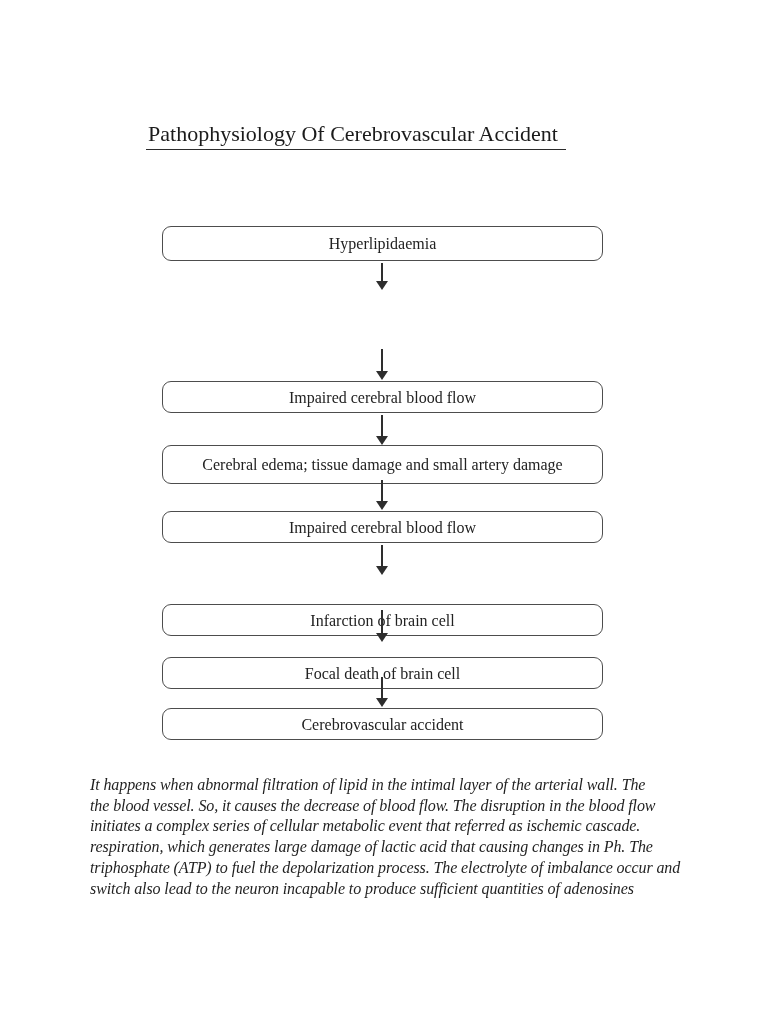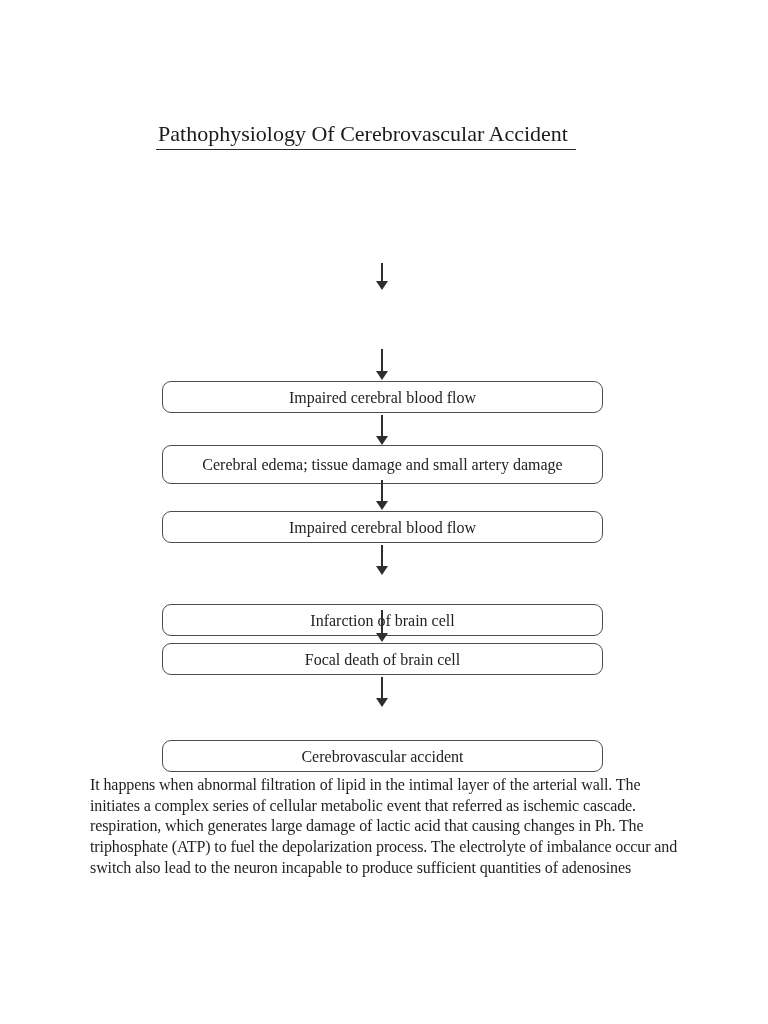--- a/index.html
+++ b/index.html
@@ -10,21 +10,21 @@
     color: #1f1f1f;
   }
   .page {
     position: relative;
     width: 768px; height: 1024px;
     background: #ffffff;
     overflow: hidden;
   }
   .title-wrap {
     position: absolute;
-    top: 121px; left: 90px; width: 552px;
+    top: 121px; left: 80px; width: 552px;
     text-align: center;
     font-size: 22px; line-height: 26px;
     color: #1b1b1b;
   }
   .title-text {
     display: inline-block;
     border-bottom: 1.5px solid #2b2b2b;
     padding: 0 8px 2px 2px;
   }
   .flow-box {
@@ -60,31 +60,34 @@
     border-right: 6px solid transparent;
     border-top: 9px solid #2e2e2e;
   }
   .paragraph {
     position: absolute;
     top: 775px; left: 90px; width: 600px;
     font-size: 16px; line-height: 20.7px;
     letter-spacing: -0.1px;
     color: #1f1f1f;
   }
-  .para-line { white-space: nowrap; }
+  .para-line { white-space: nowrap; font-style: italic; }
 </style>
 </head>
 <body>
 
 <div class="page">
 
   <div class="title-wrap">
     <span class="title-text">Pathophysiology Of Cerebrovascular Accident</span>
   </div>
 
+  <div class="flow-box" style="top:226px; height:35px;">
+    <span>Hyperlipidaemia</span>
+  </div>
   <div class="flow-arrow" style="top:263px; height:27px;"></div>
 
   <div class="flow-arrow" style="top:349px; height:31px;"></div>
 
   <div class="flow-box" style="top:381px; height:32px;">
     <span>Impaired cerebral blood flow</span>
   </div>
   <div class="flow-arrow" style="top:415px; height:30px;"></div>
 
   <div class="flow-box" style="top:445px; height:39px;">
@@ -95,30 +98,31 @@
   <div class="flow-box" style="top:511px; height:32px;">
     <span>Impaired cerebral blood flow</span>
   </div>
   <div class="flow-arrow" style="top:545px; height:30px;"></div>
 
   <div class="flow-box" style="top:604px; height:32px;">
     <span>Infarction of brain cell</span>
   </div>
   <div class="flow-arrow" style="top:610px; height:32px;"></div>
 
-  <div class="flow-box" style="top:643px; height:32px;">
+  <div class="flow-box" style="top:657px; height:32px;">
     <span>Focal death of brain cell</span>
   </div>
   <div class="flow-arrow" style="top:677px; height:30px;"></div>
 
-  <div class="flow-box" style="top:708px; height:32px;margin-top:32px;">
+  <div class="flow-box" style="top:708px; height:32px;">
     <span>Cerebrovascular accident</span>
   </div>
 
   <div class="paragraph">
     <div class="para-line">It happens when abnormal filtration of lipid in the intimal layer of the arterial wall. The</div>
+    <div class="para-line">the blood vessel. So, it causes the decrease of blood flow. The disruption in the blood flow</div>
     <div class="para-line">initiates a complex series of cellular metabolic event that referred as ischemic cascade.</div>
     <div class="para-line">respiration, which generates large damage of lactic acid that causing changes in Ph. The</div>
     <div class="para-line">triphosphate (ATP) to fuel the depolarization process. The electrolyte of imbalance occur and</div>
     <div class="para-line">switch also lead to the neuron incapable to produce sufficient quantities of adenosines</div>
   </div>
 
 </div>
 
 </body></html>

